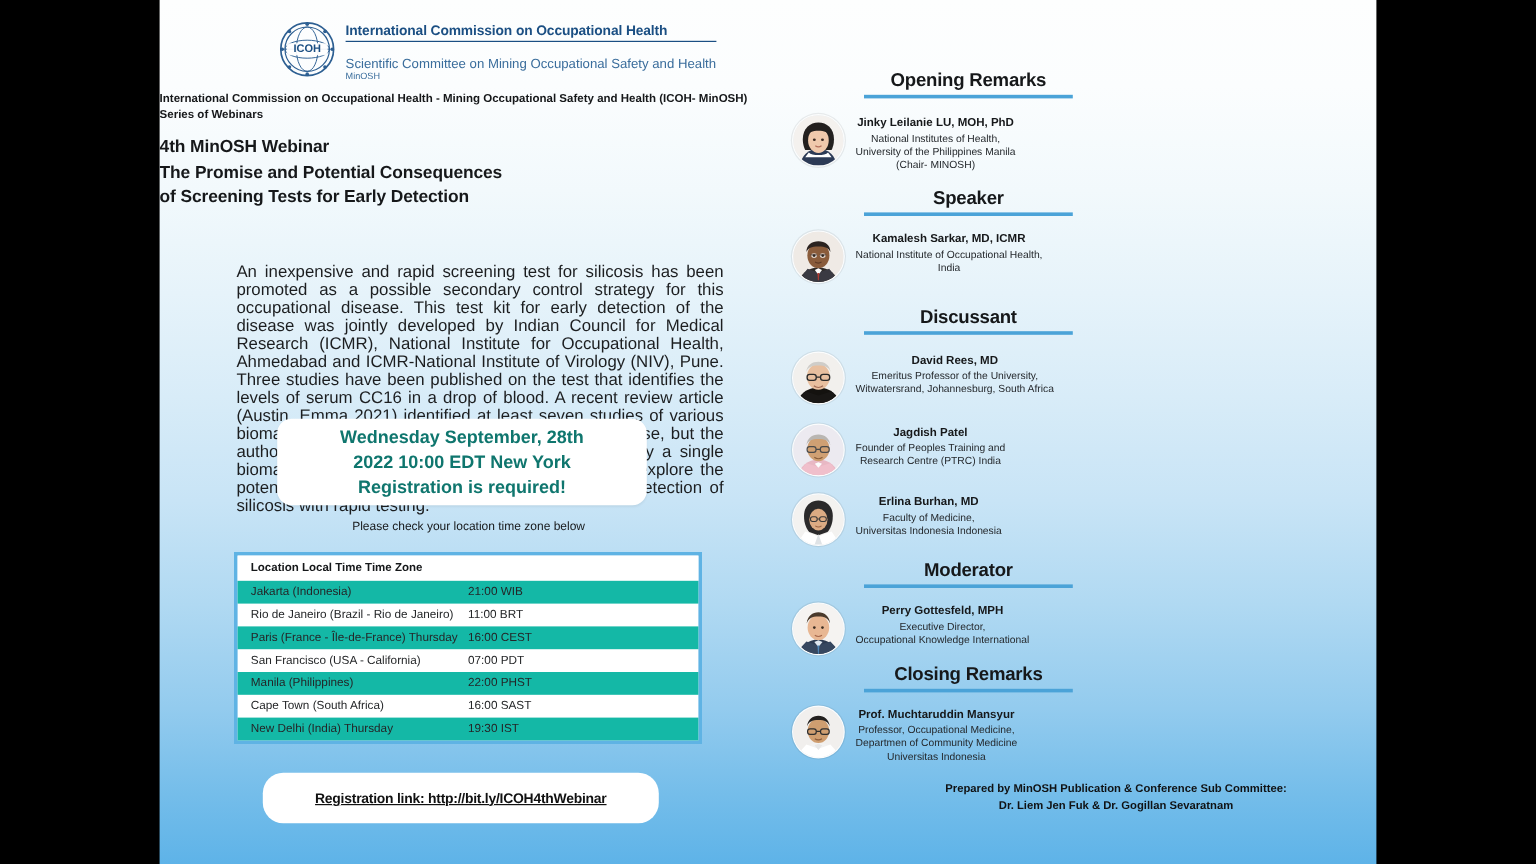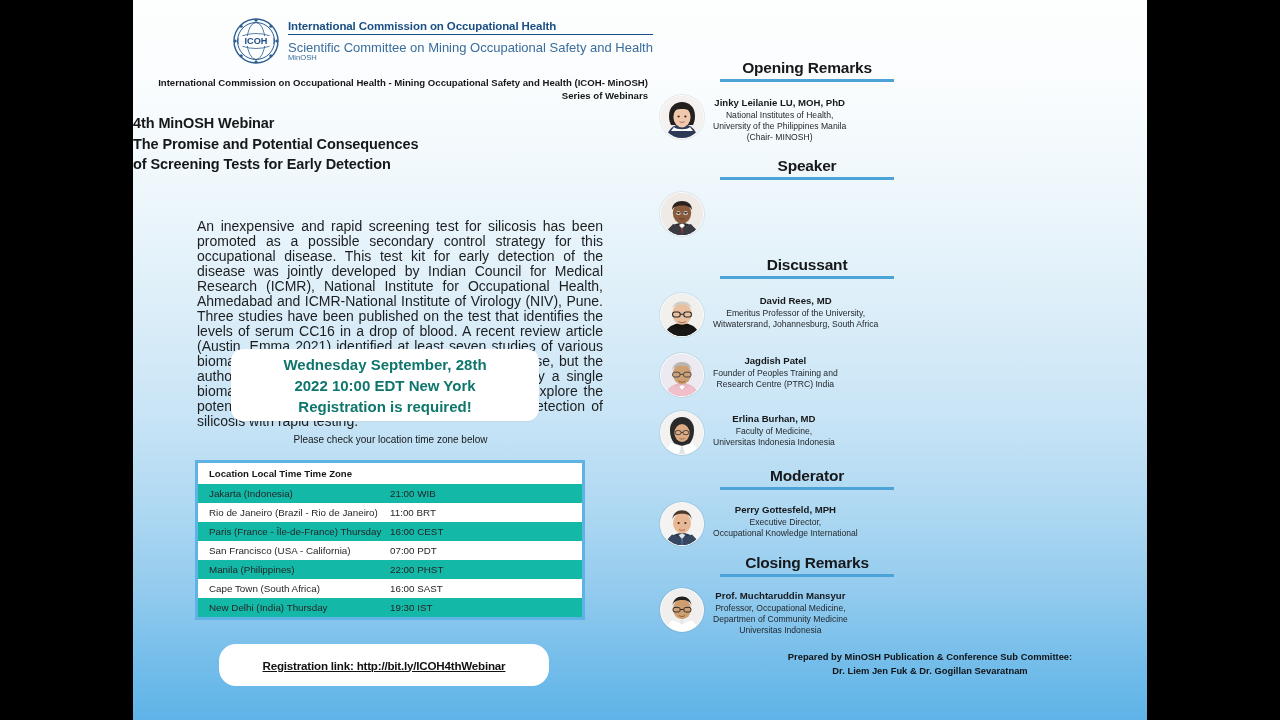--- a/index.html
+++ b/index.html
@@ -41,26 +41,26 @@
     position:absolute;left:99px;top:17px;display:flex;align-items:flex-start;gap:8px;
   }
   .logo-mark{width:48px;height:48px;flex:0 0 48px;position:relative;}
   .logo-text{padding-top:3px;}
   .logo-title{
     font-size:11.5px;font-weight:700;color:#1b4f83;letter-spacing:-0.1px;
     border-bottom:1px solid #1b4f83;padding-bottom:1px;line-height:13px;
     white-space:nowrap;
   }
   .logo-sub{
-    font-size:13px;color:#3a6d9c;line-height:10px;margin-top:8px;white-space:nowrap;text-align:right;
+    font-size:11px;color:#3a6d9c;line-height:10px;margin-top:14px;white-space:nowrap;text-align:right;
   }
   .logo-sub2{font-size:7.6px;color:#3a6d9c;line-height:10px;}
 
   .org-line{
-    position:absolute;left:0;top:76px;width:515px;text-align:right;
+    position:absolute;left:0;top:76px;width:515px;text-align:left;
     font-size:9.6px;font-weight:700;line-height:13px;color:#16181a;
   }
 
   .webinar-title{
     position:absolute;left:0;top:113px;width:515px;
     font-size:14.5px;font-weight:700;line-height:20.5px;color:#16181a;
     letter-spacing:-0.1px;
   }
 
   .abstract{
@@ -288,20 +288,25 @@
             <ellipse cx="24.6" cy="20" rx="2.4" ry="2" fill="#fff" opacity="0.75"></ellipse>
             <circle cx="17.4" cy="20" r="1.1" fill="#2b2018"></circle>
               <circle cx="24.6" cy="20" r="1.1" fill="#2b2018"></circle>
             <path d="M14.5 19.4h5.3M22.2 19.4h5.3" stroke="#3b3330" stroke-width="0.7"></path>
             <path d="M18.2 25.4c1.6 1 3.8 1 5.4 0" stroke="#5d3a26" stroke-width="0.9" fill="none"></path>
             <path d="M12 31l9 3 9-3 4 5v6H8v-6z" fill="#3a3a42"></path>
             <path d="M18 32l3 4 3-4-3-1.5z" fill="#fff"></path>
             <path d="M20.2 34.5h1.6l-.4 6h-.8z" fill="#b23b33"></path>
           </svg>
         </div>
+        <div class="pinfo">
+          <div class="pname">Kamalesh Sarkar, MD, ICMR</div>
+          <div class="paff">National Institute of Occupational Health,</div>
+          <div class="paff">India</div>
+        </div>
       </div>
 
       <div class="sec" style="top:255px">
         <h2>Discussant</h2>
         <div class="rule"></div>
       </div>
 
       <div class="person" style="left:12px;top:293px">
         <div class="avatar">
           <svg viewBox="0 0 42 42">

